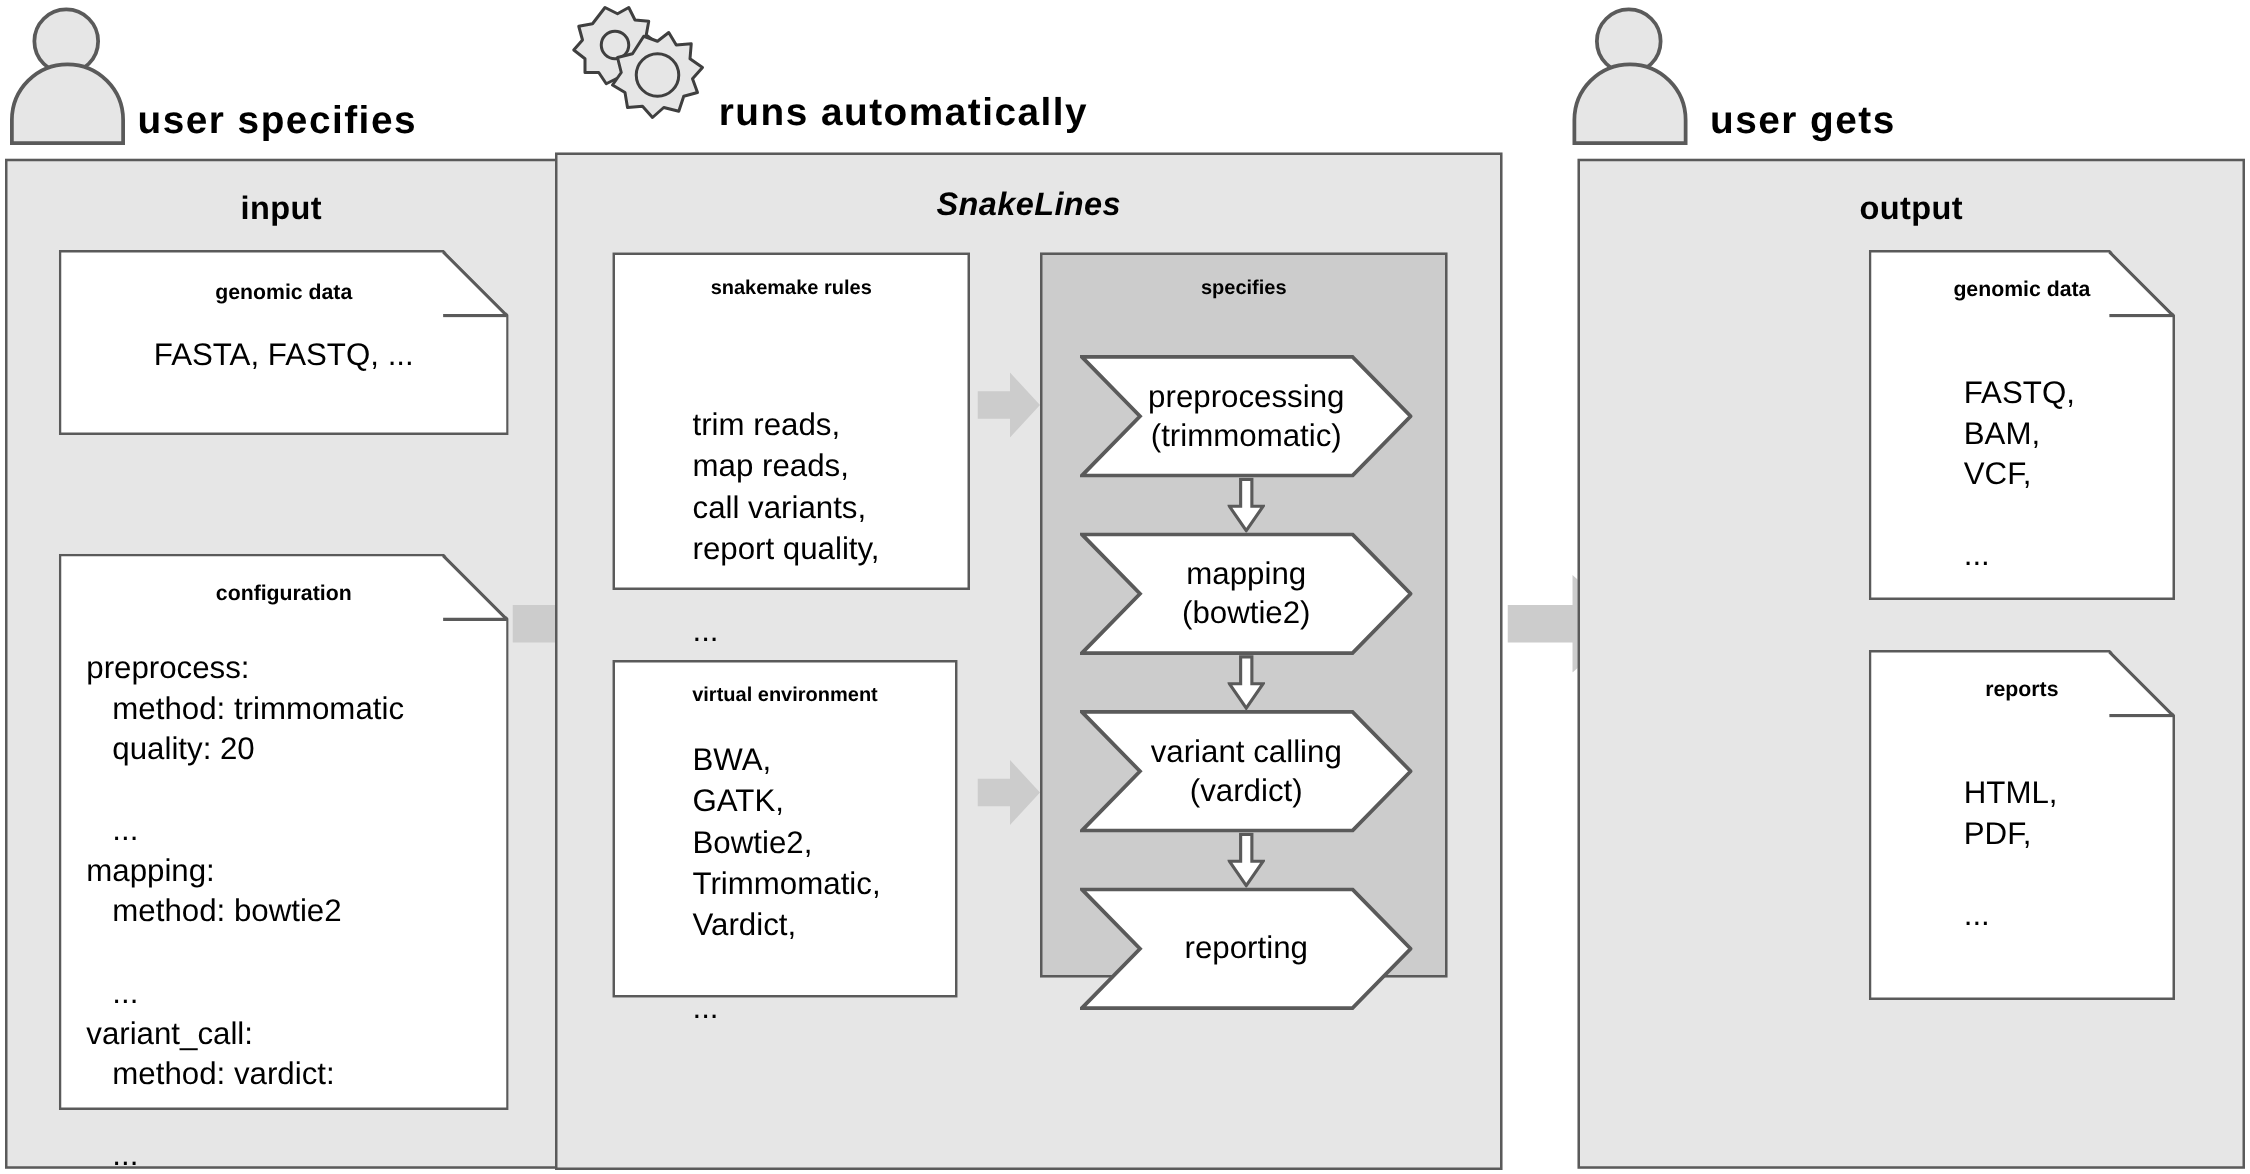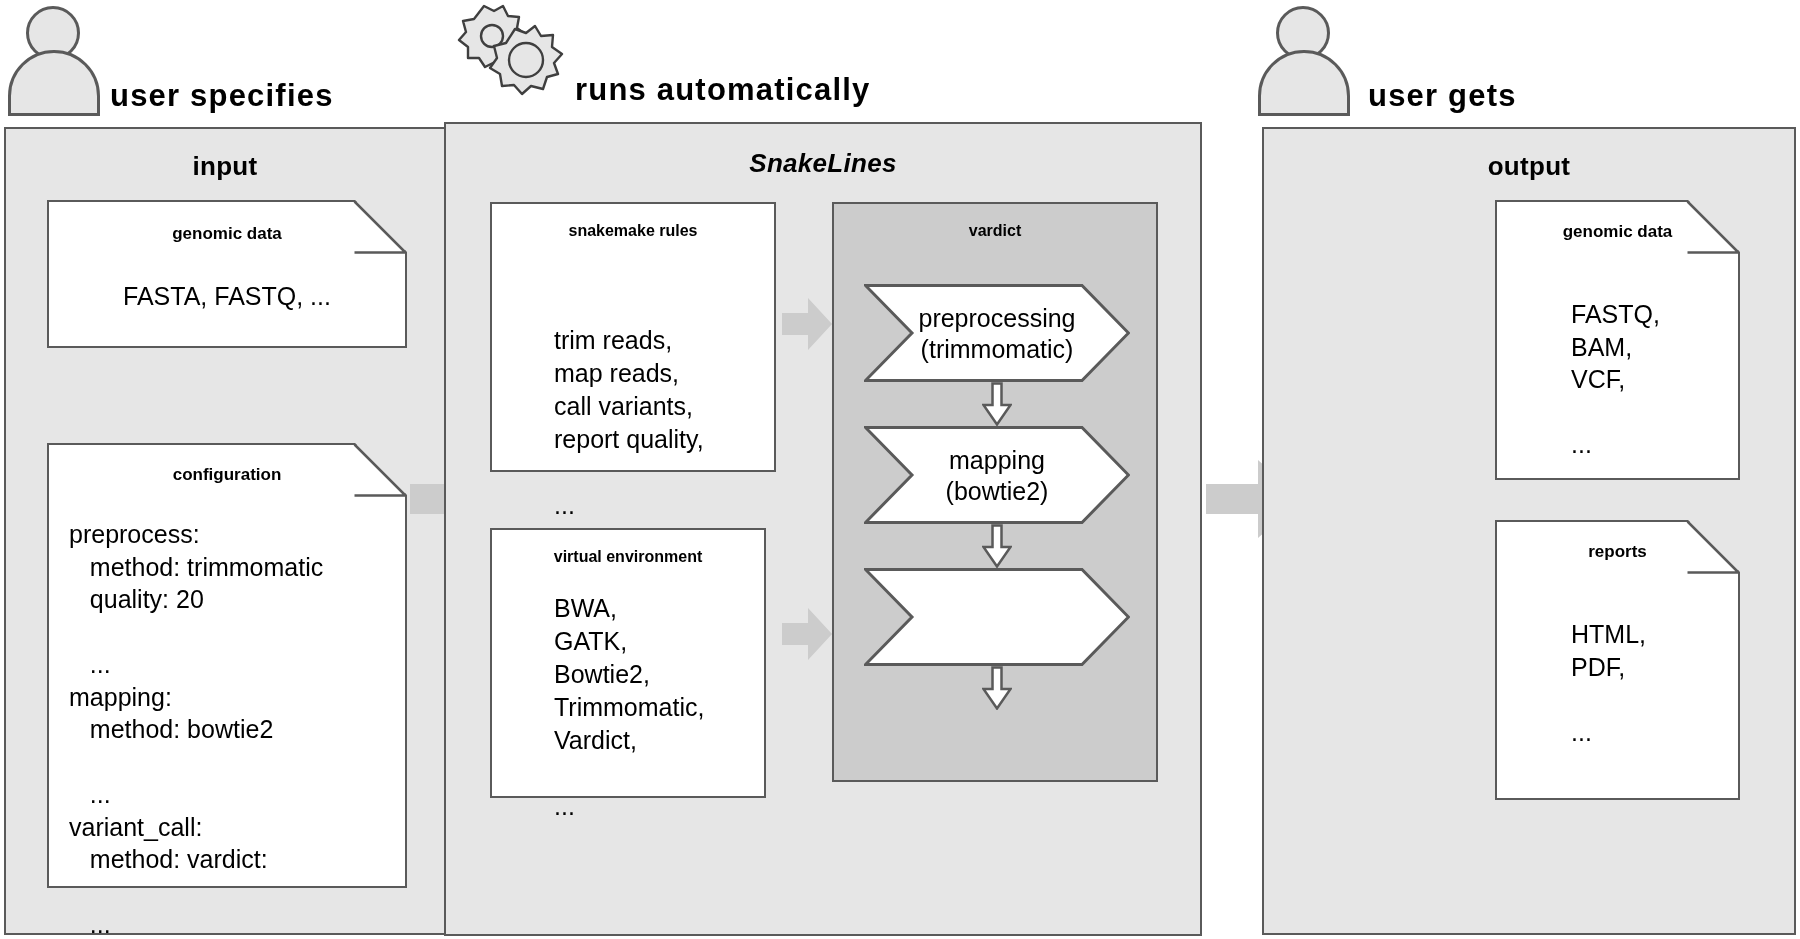--- a/index.html
+++ b/index.html
@@ -191,21 +191,21 @@
 
   <div class="doc" style="left:47px; top:200px; width:360px; height:148px;">
     <div class="sheet"></div>
     <div class="fold">
       <svg viewBox="0 0 54 54" width="54" height="54" aria-hidden="true">
         <path d="M2 2 L52 52 L2 52 Z" fill="#ffffff" stroke="none"></path>
         <path d="M1.5 1.5 L52.5 52.5 M52.5 52.5 L1.5 52.5" fill="none" stroke="#5a5a5a" stroke-width="2.5"></path>
       </svg>
     </div>
     <div class="doc-title" style="top:24px;">genomic data</div>
-    <div class="doc-body centered" style="top:80px;">FASTA, FASTQ, ...</div>
+    <div class="doc-body centered" style="top:68px;">FASTA, FASTQ, ...</div>
   </div>
 
   <div class="doc" style="left:47px; top:443px; width:360px; height:445px;">
     <div class="sheet"></div>
     <div class="fold">
       <svg viewBox="0 0 54 54" width="54" height="54" aria-hidden="true">
         <path d="M2 2 L52 52 L2 52 Z" fill="#ffffff" stroke="none"></path>
         <path d="M1.5 1.5 L52.5 52.5 M52.5 52.5 L1.5 52.5" fill="none" stroke="#5a5a5a" stroke-width="2.5"></path>
       </svg>
     </div>
@@ -262,21 +262,21 @@
 ...</div>
   </div>
 
   <div class="blockarrow" style="left:782px; top:608px;">
     <svg viewBox="0 0 50 52" width="50" height="52" aria-hidden="true">
       <path d="M0 15 L26 15 L26 0 L50 26 L26 52 L26 37 L0 37 Z" fill="#cccccc"></path>
     </svg>
   </div>
 
   <div class="box dark" style="left:832px; top:202px; width:326px; height:580px;">
-    <div class="box-title" style="top:18px;">vardict</div>
+    <div class="box-title" style="top:18px;">specifies</div>
 
     <div class="chev" style="left:30px; top:80px; width:266px; height:98px;">
       <svg viewBox="0 0 266 98" preserveAspectRatio="none" aria-hidden="true">
         <path d="M1.5 1.5 L218 1.5 L264.5 49 L218 96.5 L1.5 96.5 L48 49 Z" fill="#ffffff" stroke="#5a5a5a" stroke-width="3" stroke-linejoin="miter"></path>
       </svg>
       <div class="chev-label">preprocessing
 (trimmomatic)</div>
     </div>
 
     <div class="downarrow" style="left:148px; top:178px;">
@@ -296,28 +296,36 @@
     <div class="downarrow" style="left:148px; top:320px;">
       <svg viewBox="0 0 30 44" width="30" height="44" aria-hidden="true">
         <path d="M10.5 1.5 L19.5 1.5 L19.5 23 L28.5 23 L15 42.5 L1.5 23 L10.5 23 Z" fill="#ffffff" stroke="#5a5a5a" stroke-width="2.5" stroke-linejoin="miter"></path>
       </svg>
     </div>
 
     <div class="chev" style="left:30px; top:364px; width:266px; height:98px;">
       <svg viewBox="0 0 266 98" preserveAspectRatio="none" aria-hidden="true">
         <path d="M1.5 1.5 L218 1.5 L264.5 49 L218 96.5 L1.5 96.5 L48 49 Z" fill="#ffffff" stroke="#5a5a5a" stroke-width="3" stroke-linejoin="miter"></path>
       </svg>
+      <div class="chev-label">variant calling
+(vardict)</div>
     </div>
 
     <div class="downarrow" style="left:148px; top:462px;">
       <svg viewBox="0 0 30 44" width="30" height="44" aria-hidden="true">
         <path d="M10.5 1.5 L19.5 1.5 L19.5 23 L28.5 23 L15 42.5 L1.5 23 L10.5 23 Z" fill="#ffffff" stroke="#5a5a5a" stroke-width="2.5" stroke-linejoin="miter"></path>
       </svg>
     </div>
 
+    <div class="chev" style="left:30px; top:506px; width:266px; height:98px;">
+      <svg viewBox="0 0 266 98" preserveAspectRatio="none" aria-hidden="true">
+        <path d="M1.5 1.5 L218 1.5 L264.5 49 L218 96.5 L1.5 96.5 L48 49 Z" fill="#ffffff" stroke="#5a5a5a" stroke-width="3" stroke-linejoin="miter"></path>
+      </svg>
+      <div class="chev-label">reporting</div>
+    </div>
   </div>
 
   <div class="blockarrow" style="left:1206px; top:460px;">
     <svg viewBox="0 0 96 78" width="96" height="78" aria-hidden="true">
       <path d="M0 24 L52 24 L52 0 L96 39 L52 78 L52 54 L0 54 Z" fill="#cccccc"></path>
     </svg>
   </div>
 
   <div class="panel" style="left:1262px; top:127px; width:534px; height:808px;">
     <div class="panel-title" style="top:22px;">output</div>

